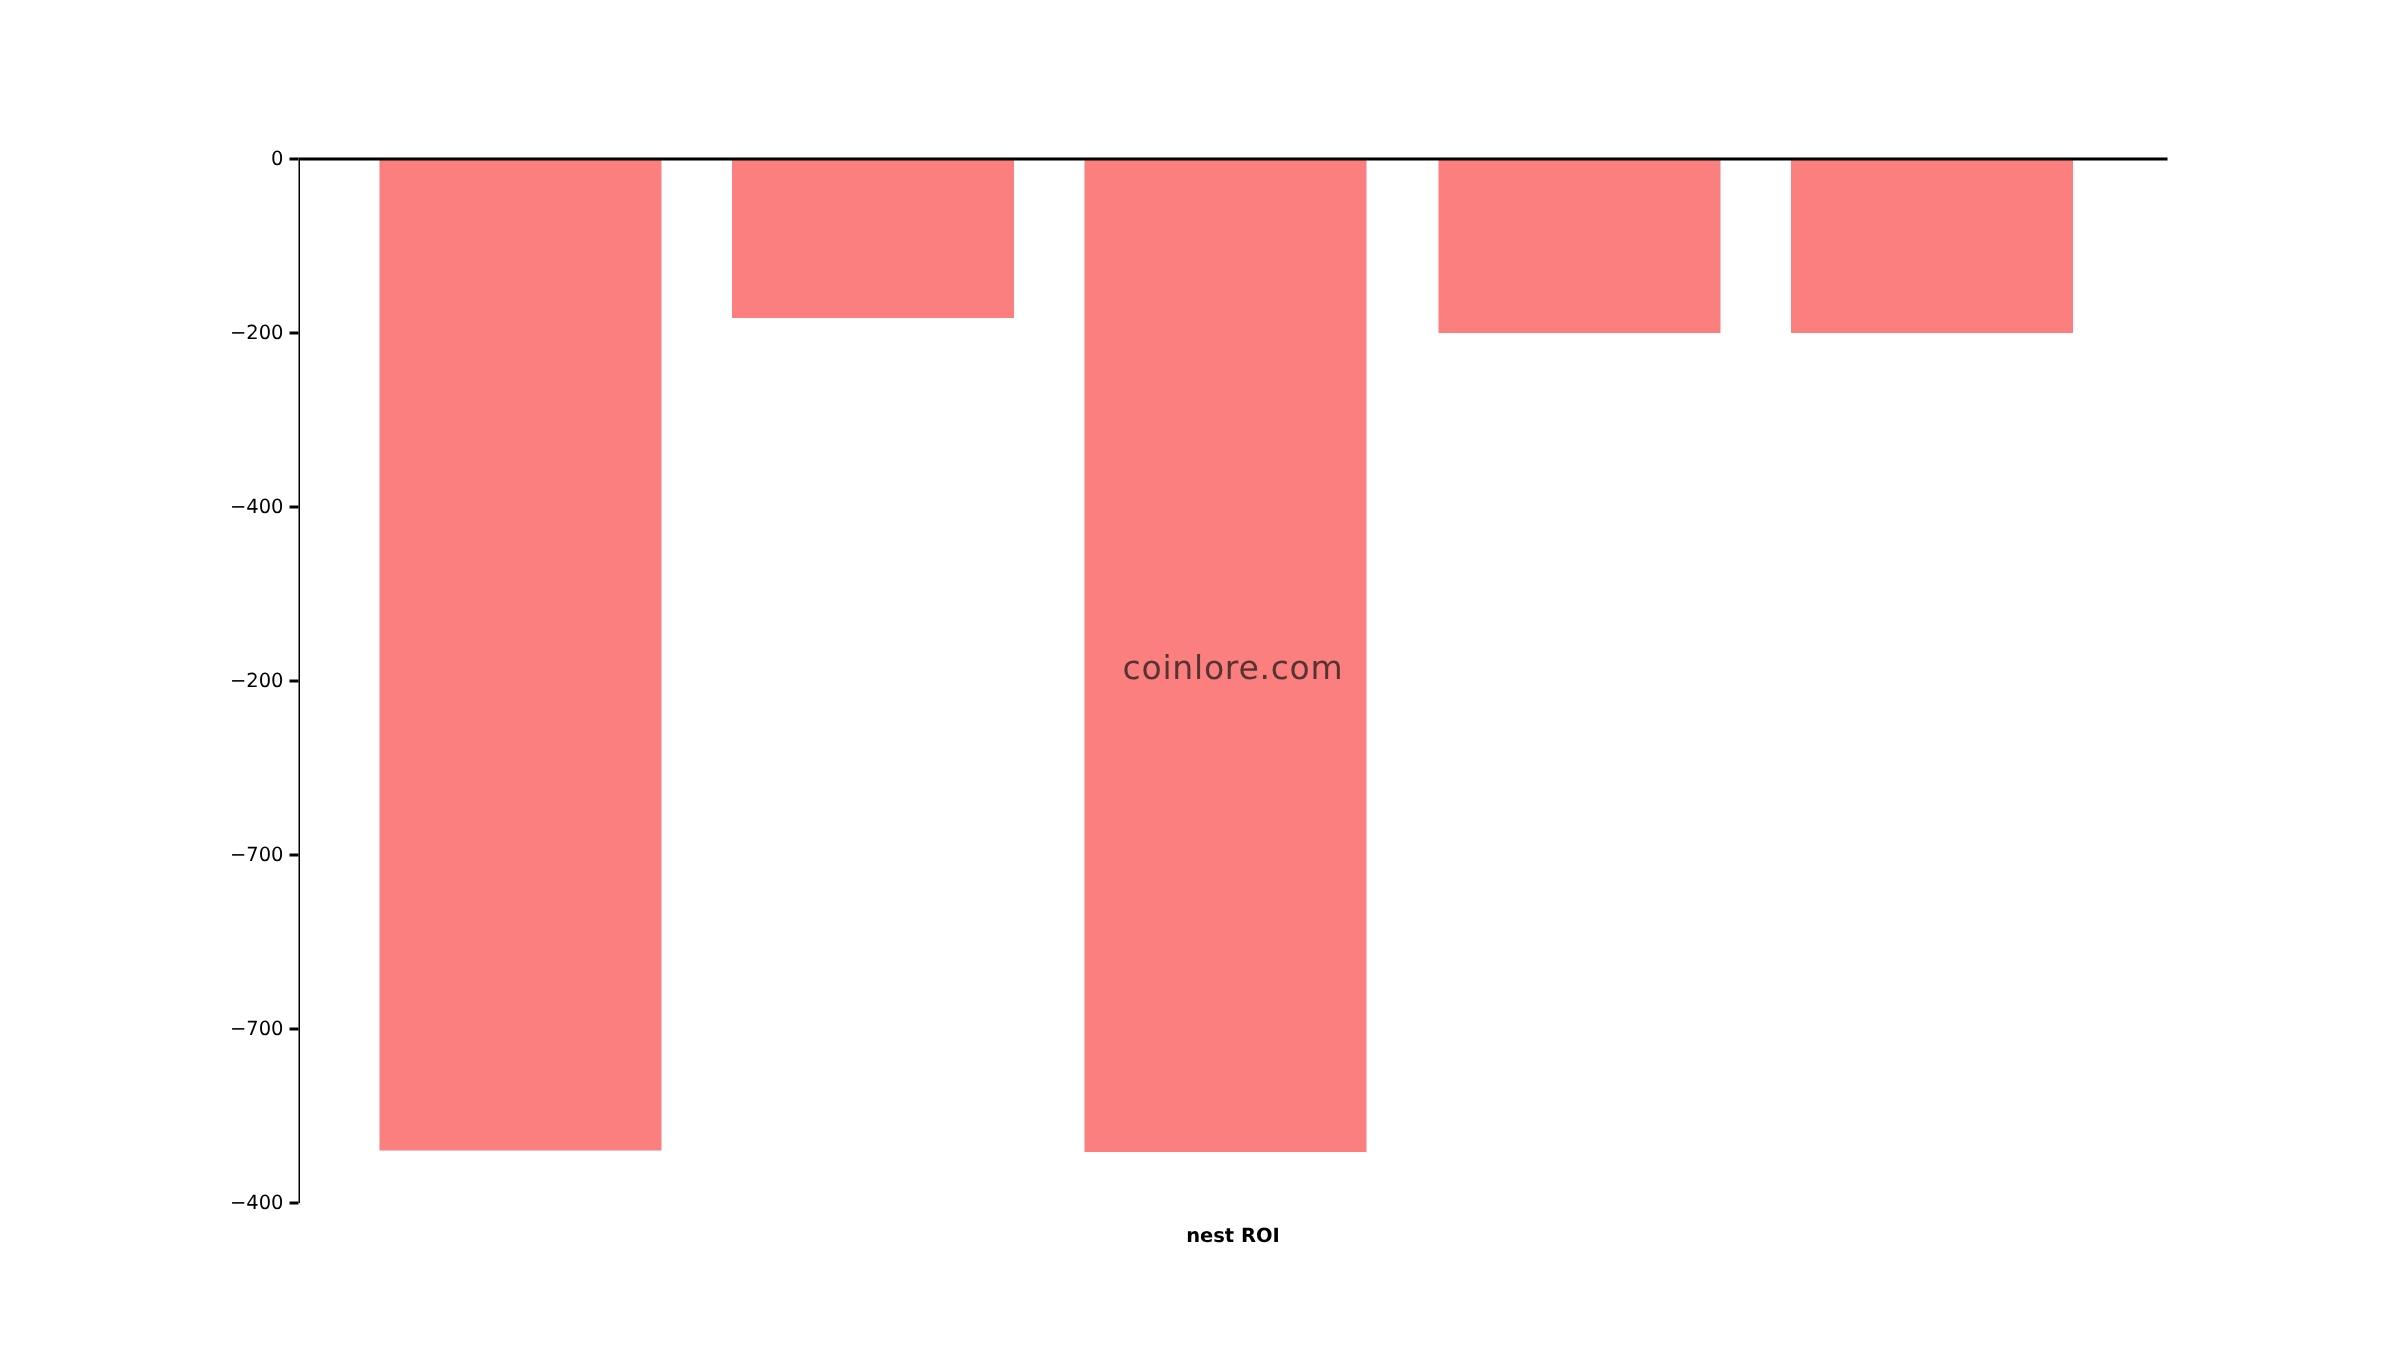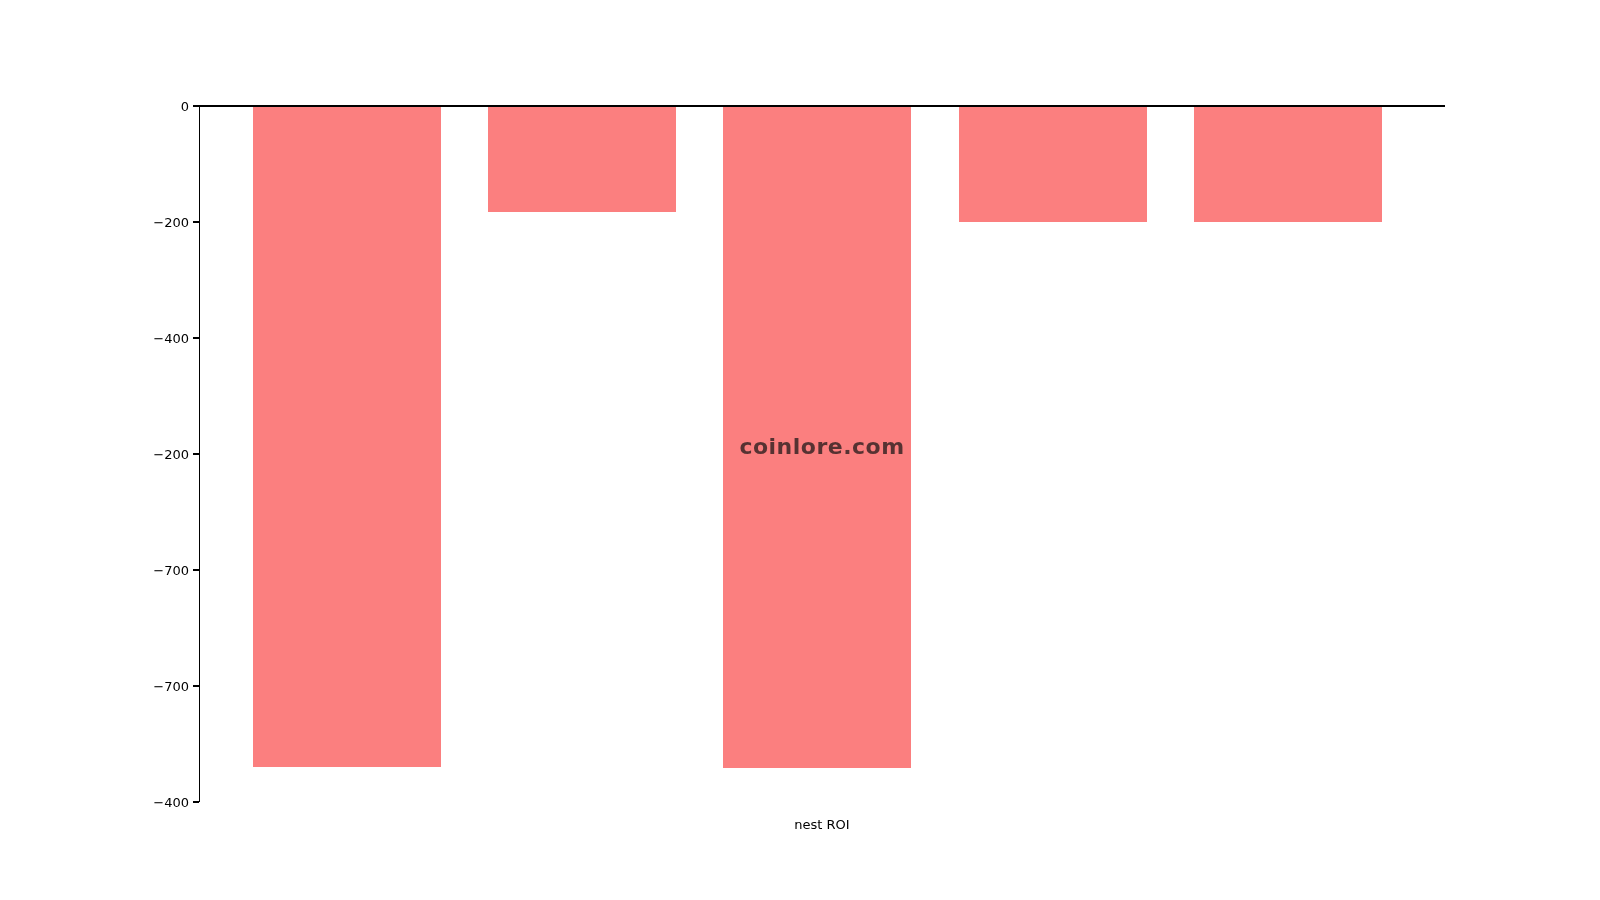--- a/index.html
+++ b/index.html
@@ -74,30 +74,30 @@
   .watermark {
     position: absolute;
     left: 622px;
     top: 340px;
     transform: translate(-50%, -50%);
     font-size: 22px;
     color: rgba(40, 28, 28, 0.78);
     letter-spacing: 0.5px;
     z-index: 5;
     white-space: nowrap;
-    font-weight: bold;
   }
   .xlabel {
     position: absolute;
     left: 822px;
     top: 817px;
     transform: translateX(-50%);
     font-size: 13px;
     color: #000000;
     white-space: nowrap;
+    font-weight: bold;
   }
 </style>
 </head>
 <body>
 
 <div class="figure">
   <div class="plot-area">
     <div class="spine-top"></div>
     <div class="spine-left"></div>
     <div id="bars">

